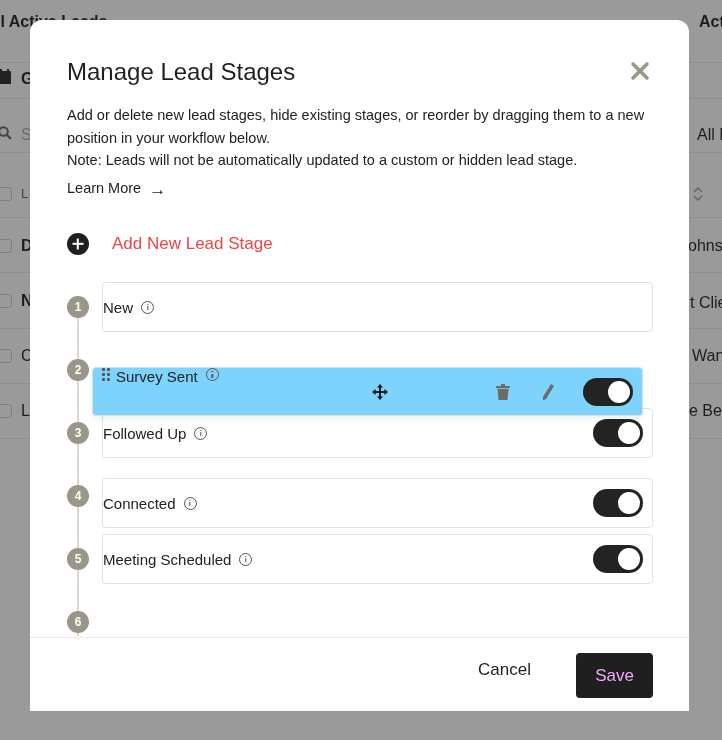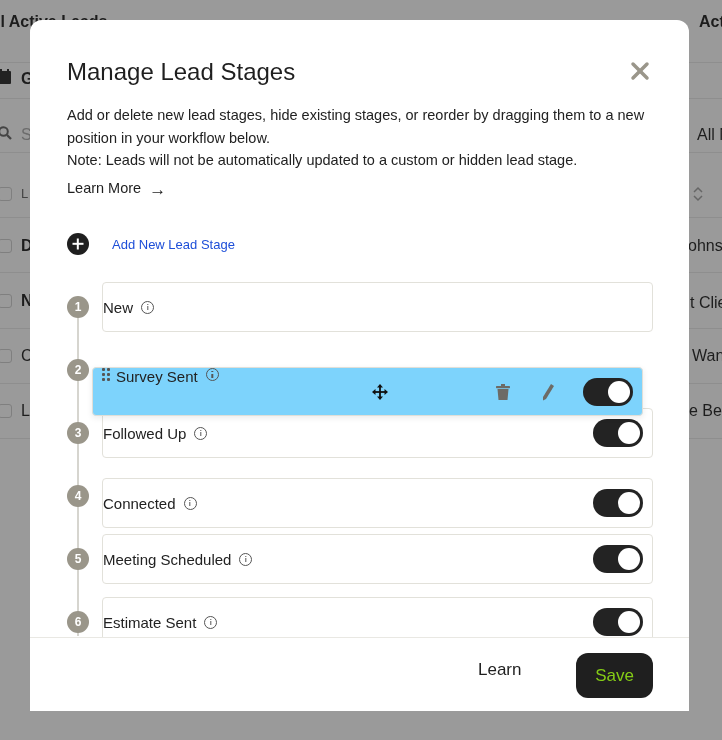--- a/index.html
+++ b/index.html
@@ -41,21 +41,21 @@
     position: absolute; left: 37px; top: 213px; display: flex; align-items: center; cursor: pointer;
   }
   .add-icon {
     width: 22px; height: 22px; border-radius: 50%; background: #1f1f1f; position: relative;
   }
   .add-icon::before, .add-icon::after {
     content: ""; position: absolute; background: #fff; left: 50%; top: 50%; transform: translate(-50%, -50%);
   }
   .add-icon::before { width: 11px; height: 2.4px; }
   .add-icon::after { width: 2.4px; height: 11px; }
-  .add-label { margin-left: 23px; font-size: 13px; color: #1d4ed8; }
+  .add-label { margin-left: 23px; font-size: 17px; color: #ef4444; }
 
   .timeline-line {
     position: absolute; left: 47px; top: 286px; width: 2px; height: 330px; background: #d6d5cf;
   }
   .step-num {
     position: absolute; left: 37px; width: 22px; height: 22px; border-radius: 50%;
     background: #9a968a; color: #fff; font-size: 12px; font-weight: 700;
     display: flex; align-items: center; justify-content: center;
   }
   .stage-card {
@@ -98,21 +98,21 @@
   .footer {
     position: absolute; left: 0; top: 617px; width: 659px; height: 74px;
     border-top: 1px solid #e9e8e3; background: #fff;
   }
   .cancel-btn {
     position: absolute; left: 448px; top: 22px; font-size: 17px; font-weight: 500; color: #1f1f1f;
     background: none; border: none; cursor: pointer; font-family: inherit;
   }
   .save-btn {
     position: absolute; left: 546px; top: 15px; width: 77px; height: 45px;
-    background: #1f1f1f; color: #84cc16; border: none; border-radius: 12px;
+    background: #1f1f1f; color: #f0abfc; border: none; border-radius: 4px;
     font-size: 17px; font-weight: 500; cursor: pointer; font-family: inherit;
   }
 </style>
 </head>
 <body>
 
 <div class="bg-page">
   <div class="bg-text" style="left:-4px; top:13px; font-weight:600;">ll Active Leads</div>
   <div class="bg-text" style="left:699px; top:13px; font-weight:600;">Act</div>
   <div class="bg-line" style="top:62px;"></div>
@@ -230,24 +230,19 @@
     </div>
 
     <div class="step-num" style="top:528px;">5</div>
     <div class="stage-card" style="top:514px;">
       <span class="stage-label">Meeting Scheduled</span>
       <span class="info-icon"></span>
       <div class="toggle"></div>
     </div>
 
     <div class="step-num" style="top:591px;">6</div>
-    <div class="stage-card" style="top:577px;">
-      <span class="stage-label">Estimate Sent</span>
-      <span class="info-icon"></span>
-      <div class="toggle"></div>
-    </div>
   </div>
 
   <div class="footer">
-    <button class="cancel-btn">Learn</button>
+    <button class="cancel-btn">Cancel</button>
     <button class="save-btn">Save</button>
   </div>
 </div>
 
 </body></html>

